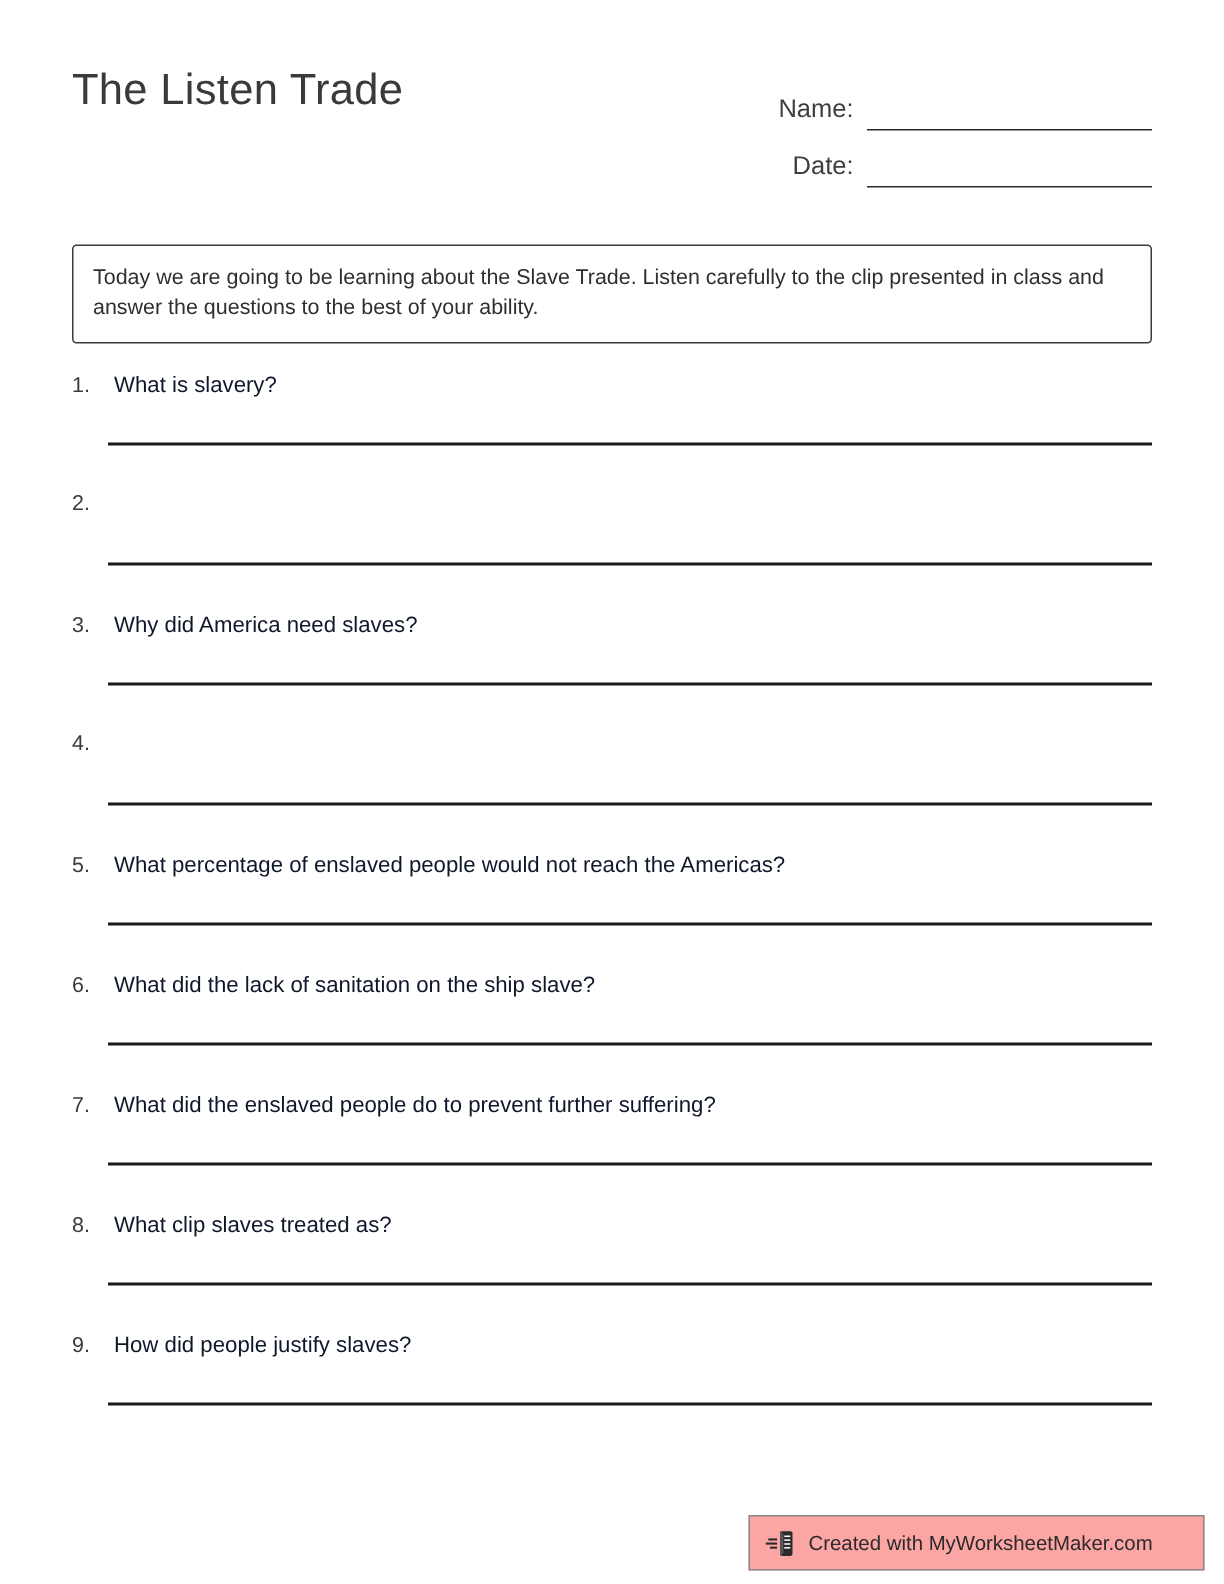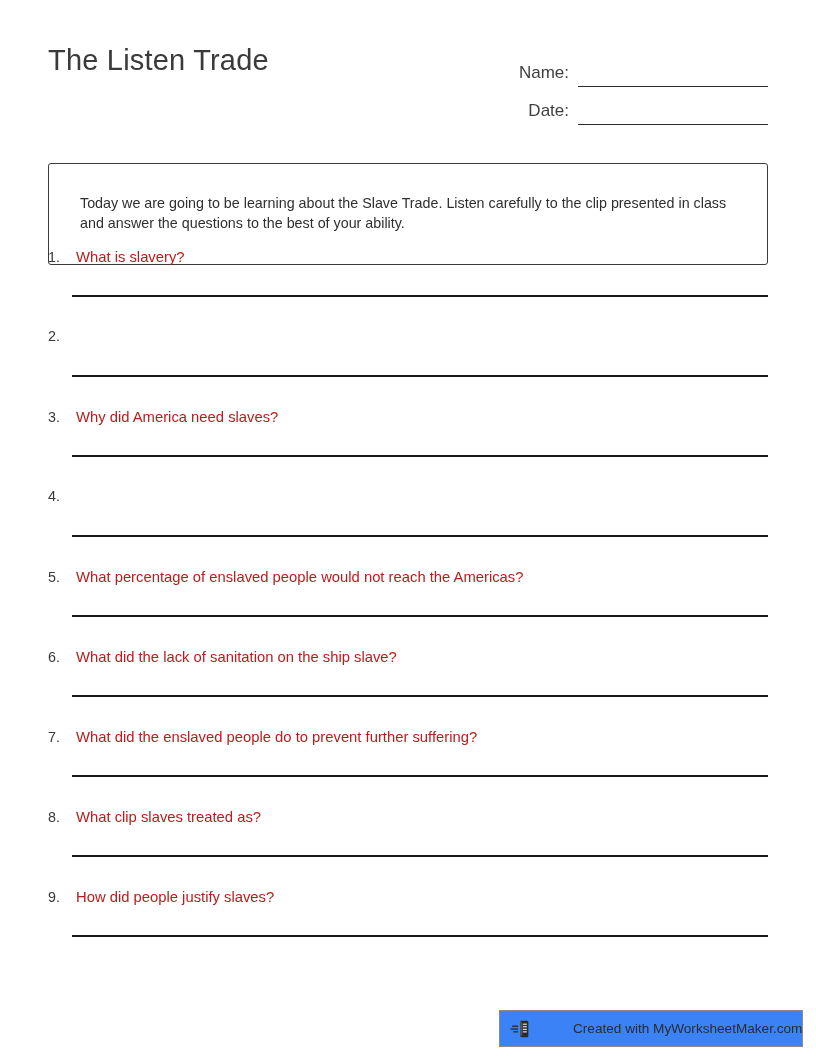--- a/index.html
+++ b/index.html
@@ -76,21 +76,21 @@
     top: 163px;
     width: 720px;
     min-height: 48px;
     box-sizing: border-box;
     border: 1.4px solid #3b3b3b;
     border-radius: 3px;
     padding: 11px 13px 12px 13px;
     background: #ffffff;
   }
   .instruction-text {
-    margin: 18px;
+    margin: 0;
     font-size: 14.3px;
     line-height: 1.42;
     color: #2f2f2f;
   }
 
   
   .questions {
     position: absolute;
     left: 48px;
     top: 248px;
@@ -105,46 +105,45 @@
     align-items: baseline;
   }
   .question-number {
     width: 28px;
     flex: 0 0 28px;
     font-size: 14.3px;
     color: #3a3a3a;
   }
   .question-text {
     font-size: 14.8px;
-    color: #b91c1c;
+    color: #0f172a;
     line-height: 1.25;
   }
   .answer-rule {
     position: absolute;
     left: 24px;
     right: 0;
     top: 47px;
     border-bottom: 2px solid #191919;
     height: 0;
   }
 
   
   .footer-badge {
     position: absolute;
     left: 499px;
     top: 1010px;
     width: 304px;
     height: 37px;
     box-sizing: border-box;
     border: 1.3px solid #8a8a8a;
-    background: #3b82f6;
+    background: #fca5a5;
     display: flex;
     align-items: center;
     padding: 0 10px;
-    gap: 34px;
   }
   .footer-logo {
     width: 22px;
     height: 22px;
     flex: 0 0 22px;
     margin-right: 7px;
     display: block;
   }
   .footer-text {
     font-size: 13.6px;

